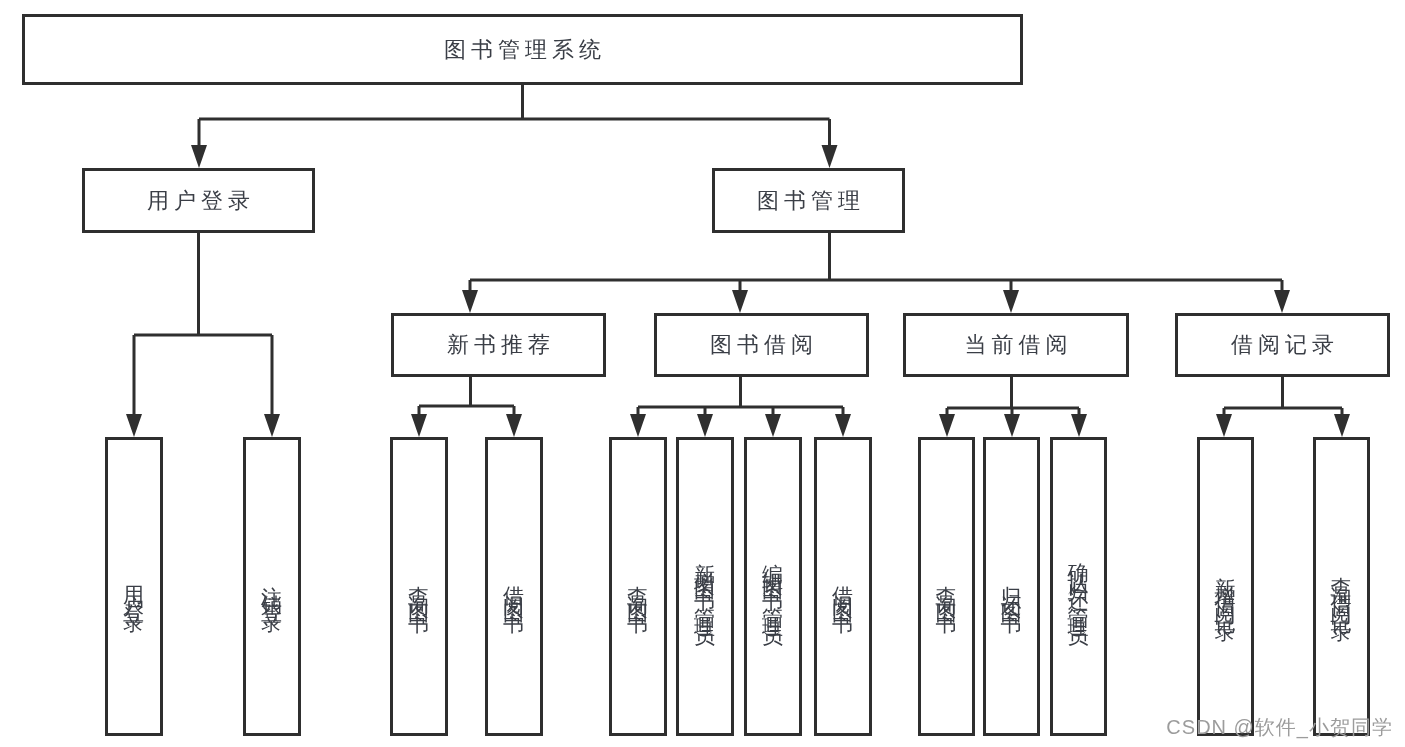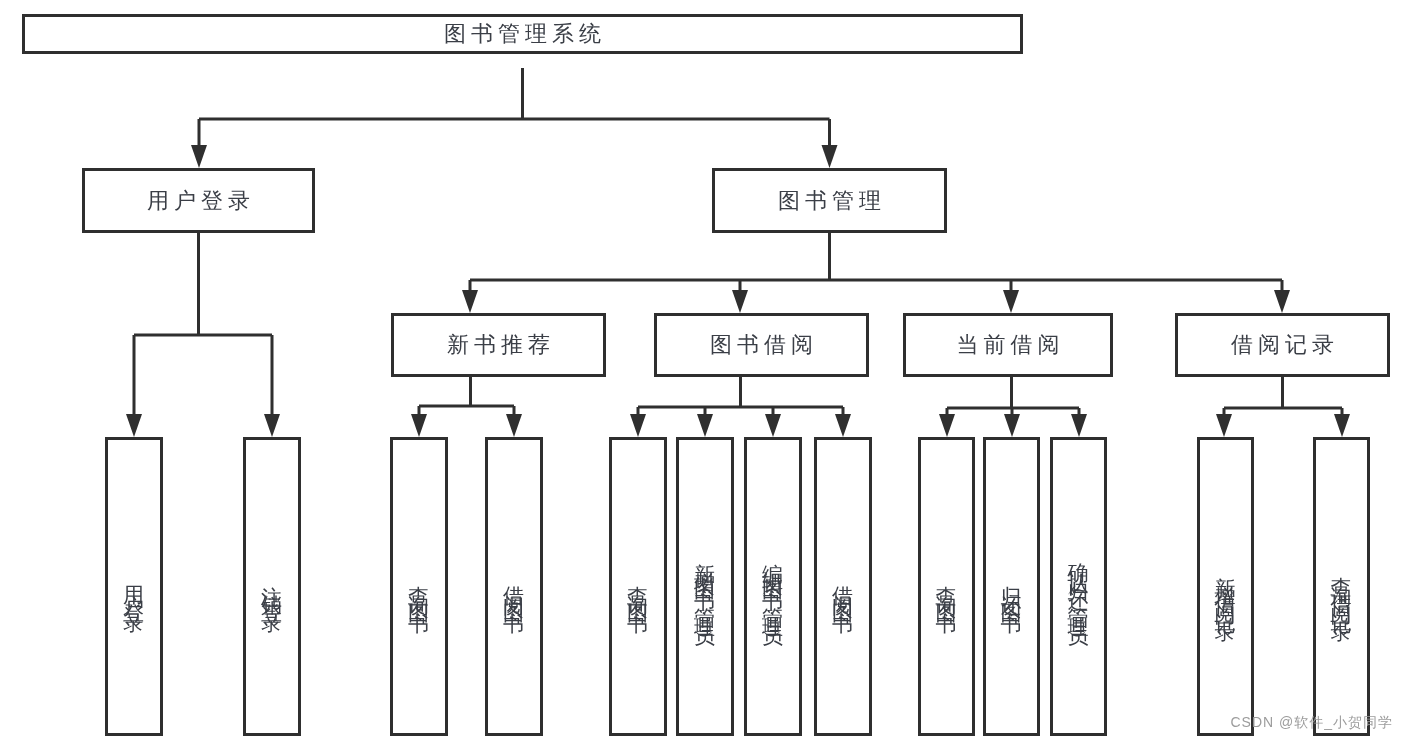--- a/index.html
+++ b/index.html
@@ -45,32 +45,32 @@
     stroke-width:3;
     fill:none;
   }
   #connectors polygon{
     fill:#2f2f2f;
   }
   .watermark{
     position:absolute;
     top:714px;
     right:12px;
-    font-size:14px;
+    font-size:20px;
     letter-spacing:1px;
     color:#9c9c9c;
     white-space:nowrap;
   }
   
-  .n-root{left:22px;top:14px;width:1001px;height:40px;justify-content:center;}
+  .n-root{left:22px;top:14px;width:1001px;height:71px;justify-content:center;}
   .n-l2a{left:82px;top:168px;width:233px;height:65px;}
-  .n-l2b{left:712px;top:168px;width:235px;height:65px;}
+  .n-l2b{left:712px;top:168px;width:193px;height:65px;}
   .n-l3a{left:363px;top:313px;width:215px;height:64px;margin-left:28px;}
   .n-l3b{left:654px;top:313px;width:215px;height:64px;}
-  .n-l3c{left:903px;top:313px;width:210px;height:64px;}
+  .n-l3c{left:903px;top:313px;width:226px;height:64px;}
   .n-l3d{left:1175px;top:313px;width:215px;height:64px;}
   .leaf{top:437px;width:58px;height:299px;}
   .lf-1a{left:105px;} .lf-1b{left:243px;}
   .lf-2a{left:390px;} .lf-2b{left:485px;}
   .lf-3a{left:609px;} .lf-3b{left:676px;} .lf-3c{left:744px;} .lf-3d{left:814px;}
   .lf-4a{left:918px;width:57px;} .lf-4b{left:983px;width:57px;} .lf-4c{left:1050px;width:57px;}
   .lf-5a{left:1197px;width:57px;} .lf-5b{left:1313px;width:57px;}
 </style>
 </head>
 <body>

